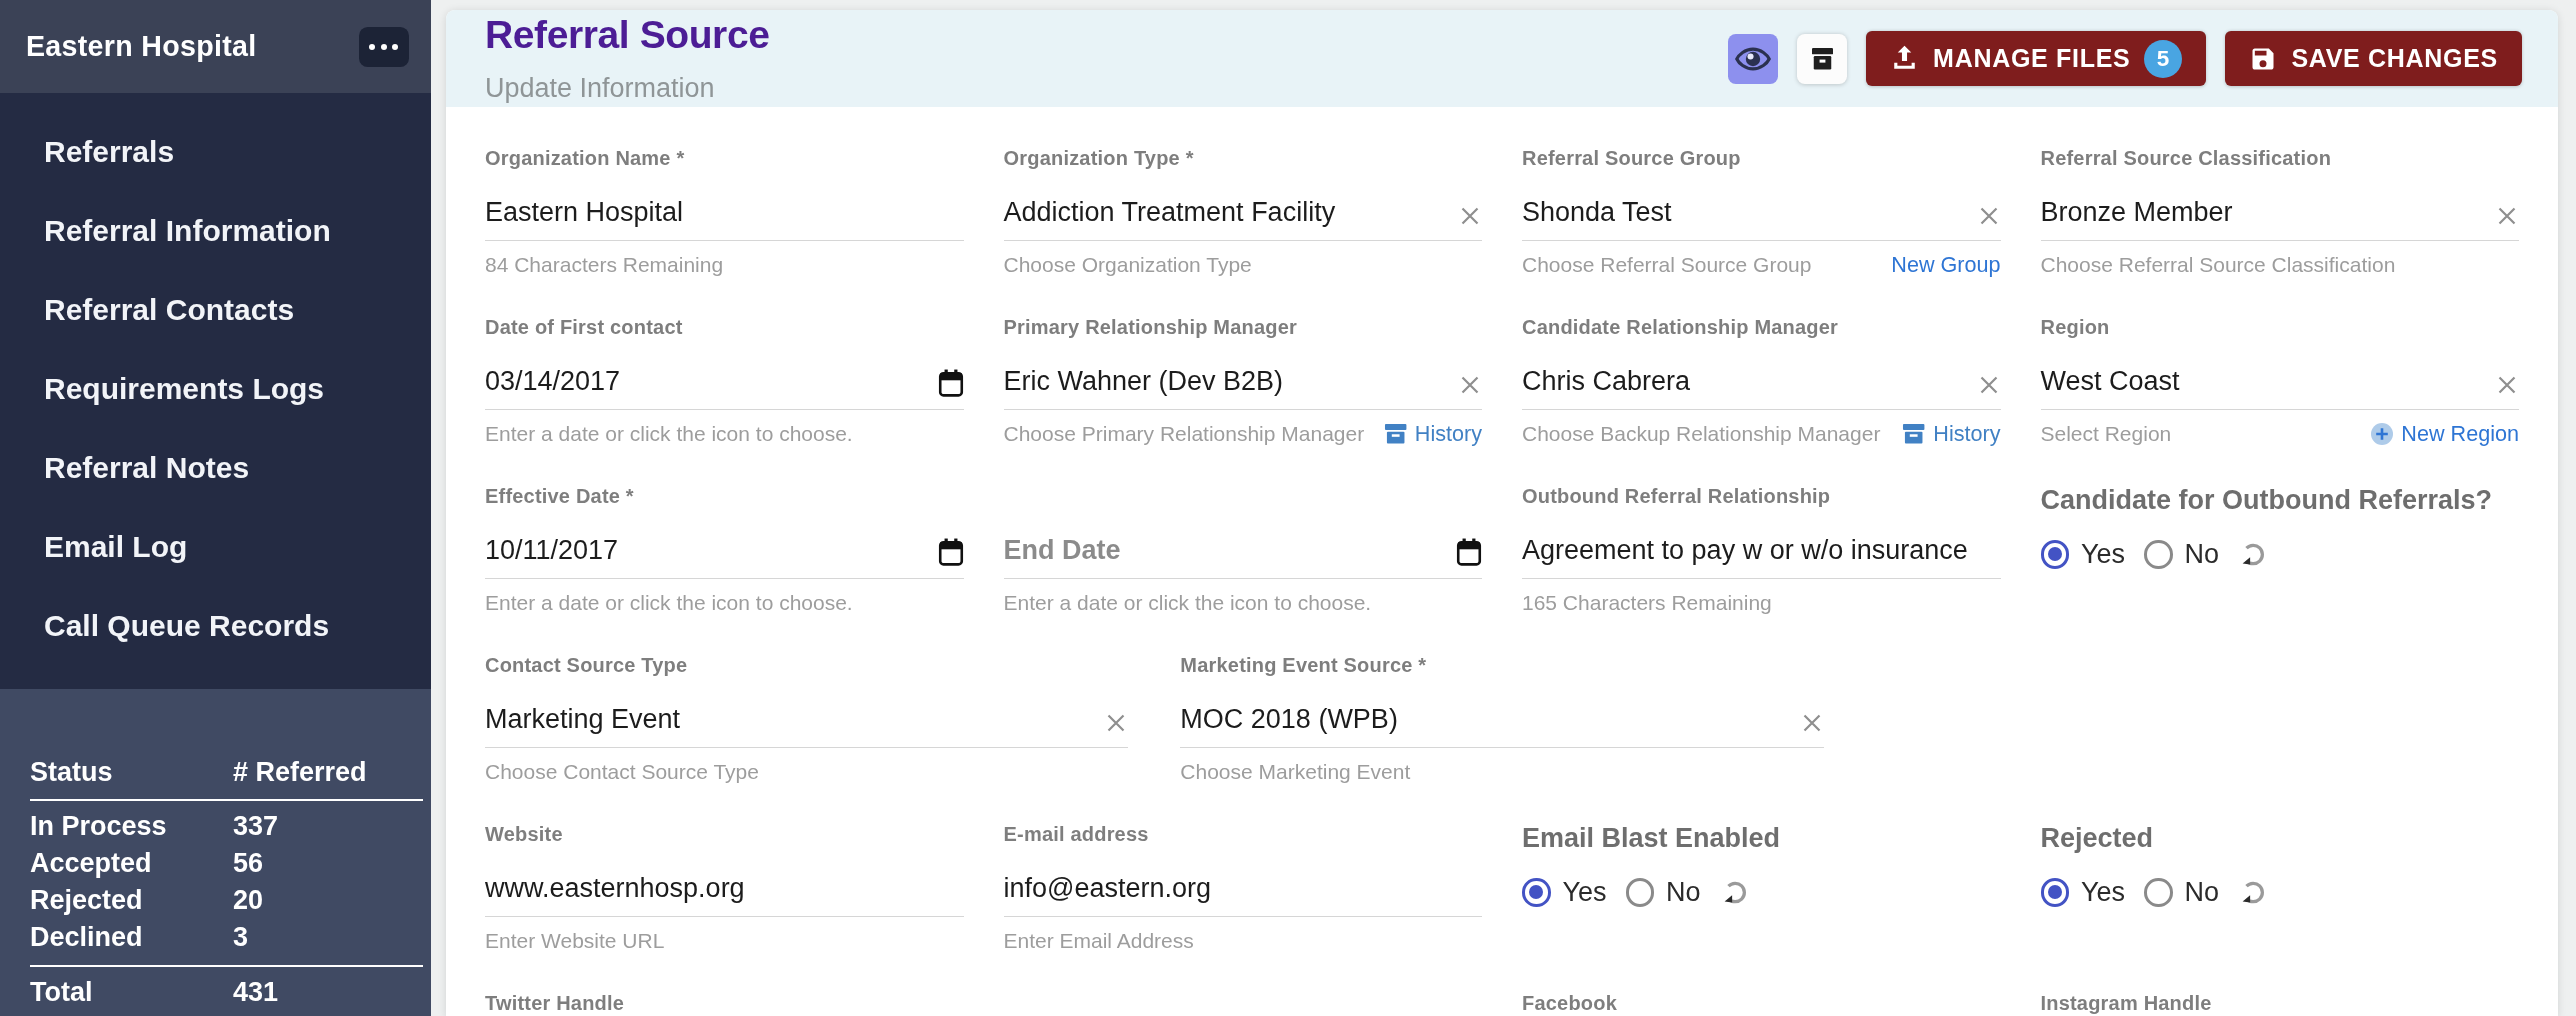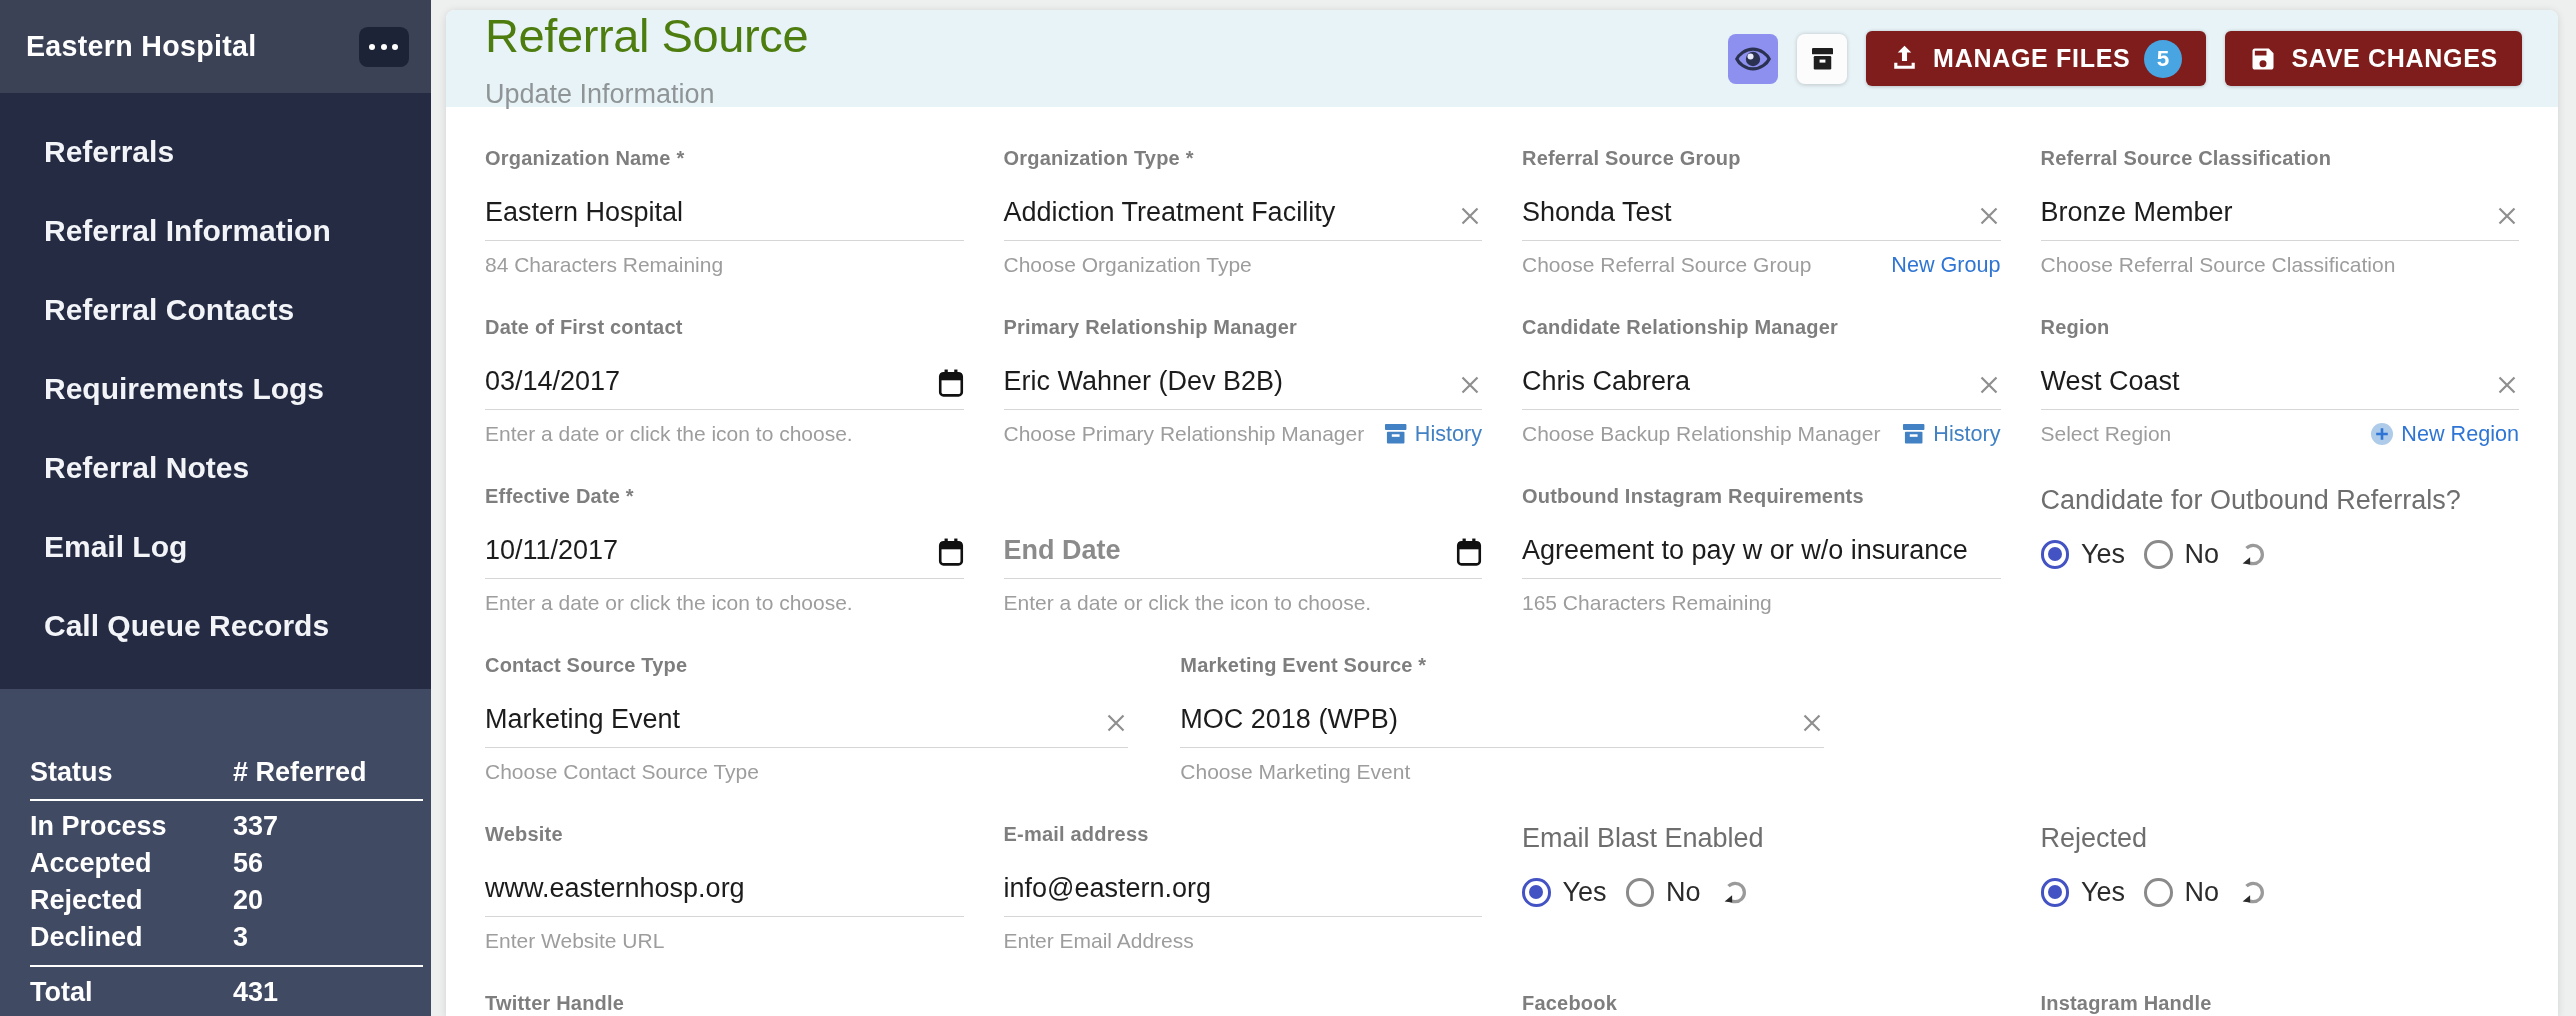--- a/index.html
+++ b/index.html
@@ -23,21 +23,21 @@
   .adm-row{display:flex;font-size:27px;font-weight:bold;line-height:37px;}
   .adm-row .c1{width:203px;}
   .adm-head{margin-top:22.5px;}
   .adm-sep{border-top:2.6px solid #ffffff;margin:8.7px 0 7px;width:393px;}
   
   .card{position:absolute;left:446px;top:10.4px;width:2112px;height:1006px;background:#ffffff;
     border-radius:8.7px 8.7px 0 0;box-shadow:0 1.7px 8.7px rgba(0,0,0,.12);}
   .card-header{height:97px;background:#e8f3f7;border-radius:8.7px 8.7px 0 0;display:flex;align-items:center;
     justify-content:space-between;padding:0 36px 0 39px;box-sizing:border-box;}
   .title-block{display:flex;flex-direction:column;justify-content:center;}
-  .page-title{font-size:47px;font-weight:normal;color:#4d7c0f;letter-spacing:-0.4px;}
+  .page-title{font-size:39px;font-weight:bold;color:#4c1d95;letter-spacing:-0.4px;}
   .page-subtitle{font-size:27px;color:#8f9597;margin-top:16px;}
   .header-actions{display:flex;align-items:center;gap:19px;}
   .icon-btn{width:50px;height:50px;border-radius:7.8px;display:flex;align-items:center;justify-content:center;cursor:pointer;}
   .eye-btn{background:#8d90ee;}
   .archive-btn{background:#fcfcfc;box-shadow:0 0.9px 4.3px rgba(0,0,0,.18);}
   .btn{height:55px;background:#7f1d1d;border-radius:6px;color:#fff;font-weight:bold;font-size:25px;
     display:flex;align-items:center;gap:14px;padding:0 24px;letter-spacing:0.7px;cursor:pointer;box-shadow:0 0.9px 3.5px rgba(0,0,0,.2);}
   .badge{min-width:38px;height:38px;border-radius:50%;background:#49a5e2;color:#fff;font-size:22.5px;
     display:flex;align-items:center;justify-content:center;font-weight:bold;}
   
@@ -47,21 +47,21 @@
   .flabel{font-size:20px;font-weight:bold;color:#7e7e7e;height:26px;letter-spacing:0.2px;}
   .fvalue-row{display:flex;align-items:flex-end;justify-content:space-between;margin-top:19px;
     border-bottom:1.7px solid #d6d6d6;padding-bottom:12px;min-height:36px;box-sizing:content-box;cursor:text;}
   .fvalue{font-size:27px;color:#1c1c1c;white-space:nowrap;}
   .fvalue.placeholder{color:#8b8b8b;font-weight:bold;}
   .fhelper-row{display:flex;justify-content:space-between;align-items:center;margin-top:7px;min-height:33px;}
   .fhelper{font-size:21px;color:#9d9d9d;}
   .link{color:#2e75d4;font-size:21.6px;display:flex;align-items:center;gap:7.8px;cursor:pointer;white-space:nowrap;}
   .link.history{color:#4181c4;}
   .icon-x,.icon-cal{display:flex;align-items:center;cursor:pointer;margin-left:10.4px;}
-  .rtitle{font-size:27px;font-weight:normal;color:#6e6e6e;white-space:nowrap;}
+  .rtitle{font-size:27px;font-weight:bold;color:#6e6e6e;white-space:nowrap;}
   .radios{display:flex;align-items:center;margin-top:22.5px;}
   .radio{width:22.5px;height:22.5px;border-radius:50%;border:3.5px solid #8a8a8a;display:inline-flex;
     align-items:center;justify-content:center;cursor:pointer;flex:none;}
   .radio.selected{border-color:#4353c4;}
   .radio.selected i{width:14px;height:14px;border-radius:50%;background:#4353c4;display:block;}
   .radio-label{font-size:27px;color:#2b2b2b;margin:0 19px 0 12px;}
   .undo{display:flex;align-items:center;cursor:pointer;}
 </style>
 </head>
 <body>
@@ -324,21 +324,21 @@
                 <rect x="6" y="0.5" width="3" height="5" fill="#111"></rect>
                 <rect x="15" y="0.5" width="3" height="5" fill="#111"></rect>
               </svg>
             </span>
         </div>
         <div class="fhelper-row">
             <span class="fhelper">Enter a date or click the icon to choose.</span>
           </div>
       </div>
       <div class="field">
-        <div class="flabel">Outbound Instagram Requirements</div>
+        <div class="flabel">Outbound Referral Relationship</div>
         <div class="fvalue-row">
           <span class="fvalue">Agreement to pay w or w/o insurance</span>
         </div>
         <div class="fhelper-row">
             <span class="fhelper">165 Characters Remaining</span>
           </div>
       </div>
       <div class="field radio-field">
         <div class="rtitle">Candidate for Outbound Referrals?</div>
         <div class="radios">

